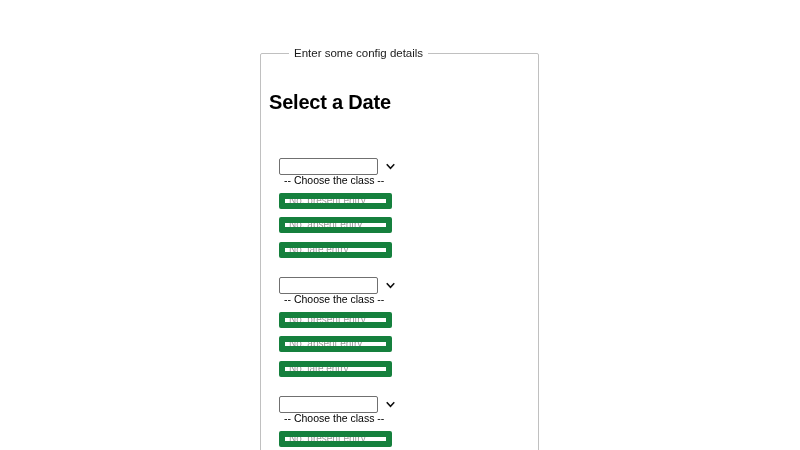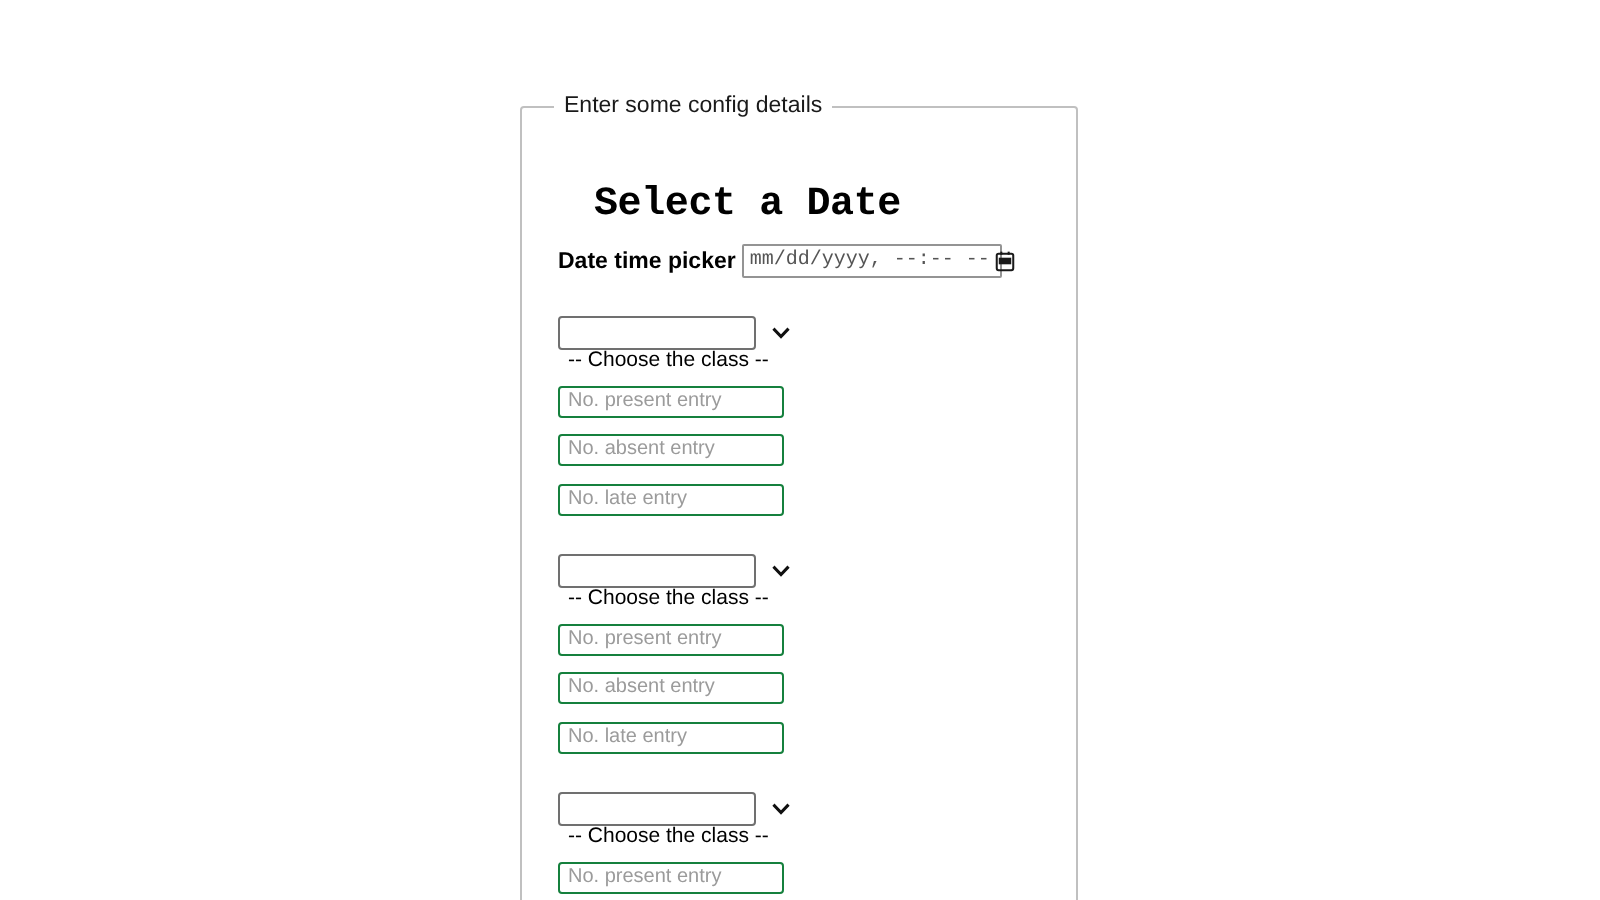--- a/index.html
+++ b/index.html
@@ -29,41 +29,40 @@
     width: 279px;
     height: 500px;           
     box-sizing: border-box;
     border: 1px solid #c0c0c0;
     border-radius: 2px;
     margin: 0;
     padding: 0 16px;
     background: #ffffff;
   }
   .config-legend {
-    margin: 0;
+    margin: 12px;
     padding: 0 5px;
     font-size: 11.5px;
     line-height: 13px;
     color: #1a1a1a;
     font-family: "Liberation Sans", sans-serif;
   }
 
   
   .page-title {
     margin: 0;
     padding: 0;
     position: absolute;
-    left: 297px;
+    left: 269px;
     top: 91px;
     font-size: 20px;
     line-height: 23px;
     font-weight: bold;
     letter-spacing: -0.2px;
     color: #000000;
-    font-family: Liberation Mono, monospace;
   }
 
   
   .date-row {
     position: absolute;
     left: 279px;
     top: 122px;
     display: flex;
     align-items: center;
     gap: 0px;
@@ -132,21 +131,21 @@
     display: block;
   }
 
   
   .entry-input {
     position: absolute;
     left: 279px;
     box-sizing: border-box;
     width: 113px;
     height: 16px;
-    border: 1px solid #15803d;
+    border: 6px solid #15803d;
     border-radius: 2px;
     background: #ffffff;
     display: flex;
     align-items: center;
     padding: 0 4px;
     font-size: 10px;
     line-height: 14px;
     color: #9b9b9b;
     white-space: nowrap;
     overflow: hidden;
@@ -156,32 +155,20 @@
 <body>
 
 <div class="page">
 
   <fieldset class="config-fieldset">
     <legend class="config-legend">Enter some config details</legend>
   </fieldset>
 
   <h1 class="page-title">Select a Date</h1>
 
-  <div class="date-row">
-    <span class="date-label">Date time picker</span>
-    <div class="datetime-input">
-      <span class="datetime-text">mm/dd/yyyy, --:-- --</span>
-      <svg class="cal-icon" viewBox="0 0 12 12">
-        <rect x="1.5" y="2" width="9" height="9" rx="1" fill="none" stroke="#1a1a1a" stroke-width="1.1"></rect>
-        <rect x="2.6" y="4.2" width="6.8" height="3.6" fill="#1a1a1a"></rect>
-        <line x1="4" y1="0.9" x2="4" y2="2.6" stroke="#1a1a1a" stroke-width="1.1"></line>
-        <line x1="8" y1="0.9" x2="8" y2="2.6" stroke="#1a1a1a" stroke-width="1.1"></line>
-      </svg>
-    </div>
-  </div>
 
   <div class="class-select" style="top:158px;">
     <span class="sel-text">-- Choose the class --</span>
     <svg class="chev" viewBox="0 0 10 10">
       <path d="M1.4 3.2 L5 7 L8.6 3.2" fill="none" stroke="#101010" stroke-width="1.7" stroke-linecap="square"></path>
     </svg>
   </div>
 
   <div class="entry-input" style="top:193px;">
     <span>No. present entry</span>

